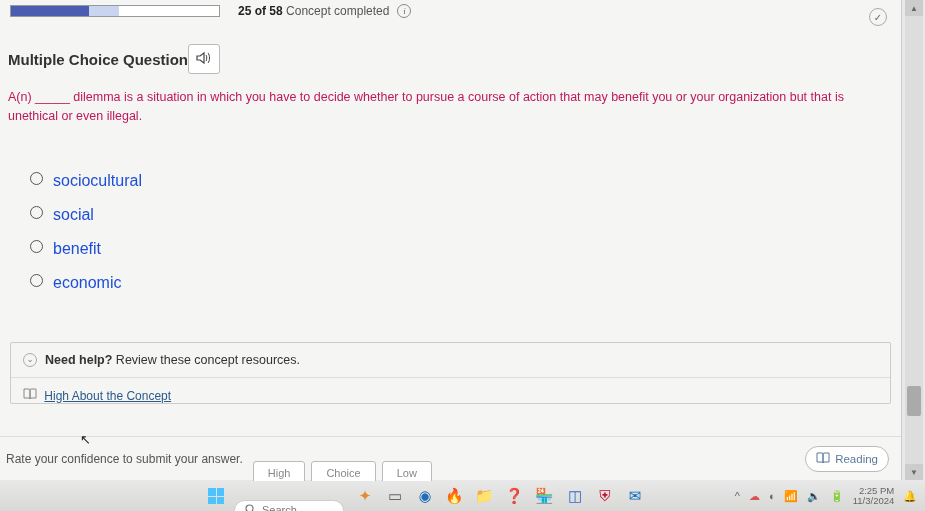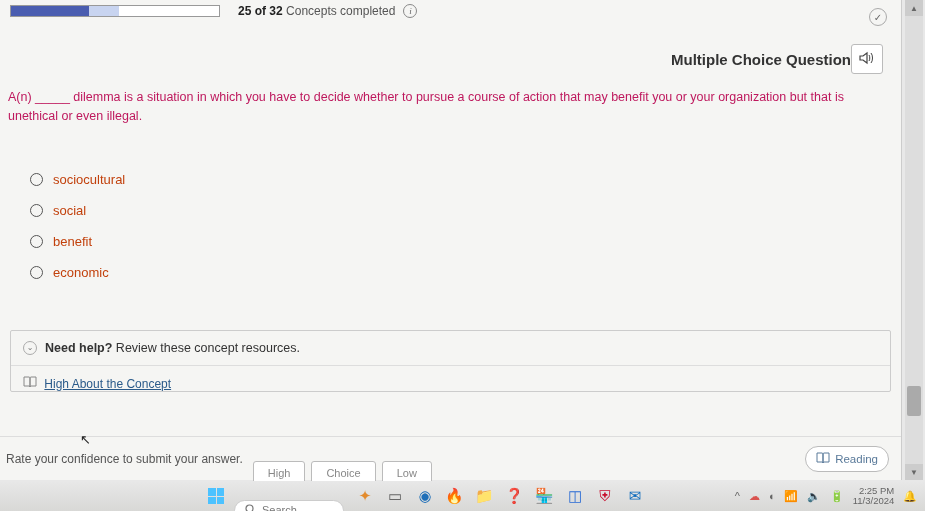--- a/index.html
+++ b/index.html
@@ -6,26 +6,26 @@
 body { width: 925px; height: 511px; background: #e8e8e8; overflow: hidden; color: #333; }
 .main-area { background: #f5f5f3; height: 480px; width: 902px; margin: 0; position: relative; border-right: 1px solid #ccc; }
 .progress-row { display: flex; align-items: center; padding: 4px 10px 8px 10px; }
 .progress-bar { width: 210px; height: 12px; border: 1px solid #999; background: #fff; position: relative; }
 .progress-fill-blue { position: absolute; left: 0; top: 0; height: 100%; width: 78px; background: #4a5db0; }
 .progress-fill-light { position: absolute; left: 78px; top: 0; height: 100%; width: 30px; background: #c8d4f0; }
 .progress-text { margin-left: 18px; font-size: 12px; color: #555; }
 .progress-text b { color: #222; }
 .info-icon { margin-left: 8px; width: 14px; height: 14px; border: 1px solid #888; border-radius: 50%; display: inline-flex; align-items: center; justify-content: center; font-size: 9px; color: #666; font-style: italic; font-family: serif; cursor: pointer; }
 .top-right-circle { position: absolute; top: 8px; right: 14px; width: 18px; height: 18px; border: 1px solid #aaa; border-radius: 50%; display: flex; align-items: center; justify-content: center; font-size: 10px; color: #666; cursor: pointer; }
-.question-header { display: flex; align-items: center; justify-content: flex-end; padding: 18px 18px 0 8px; }
+.question-header { display: flex; align-items: center; justify-content: flex-start; padding: 18px 18px 0 8px; }
 .question-title { font-size: 15px; font-weight: bold; color: #333; }
 .audio-btn { width: 32px; height: 30px; border: 1px solid #bbb; border-radius: 3px; background: #fff; display: flex; align-items: center; justify-content: center; cursor: pointer; font-size: 14px; color: #444; }
 .question-text { padding: 14px 18px 0 8px; font-size: 12.5px; color: #be185d; line-height: 1.5; }
 .options { padding: 46px 0 0 30px; }
-.option { display: flex; align-items: center; margin-bottom: 16px; font-size: 13px; color: #c2410c; cursor: pointer; }
+.option { display: flex; align-items: flex-start; margin-bottom: 16px; font-size: 16px; color: #1d4ed8; cursor: pointer; }
 .radio { width: 13px; height: 13px; border: 1.5px solid #555; border-radius: 50%; margin-right: 10px; flex-shrink: 0; }
 .help-box { margin: 50px 10px 0 10px; border: 1px solid #ccc; border-radius: 2px; }
 .help-header { padding: 10px 12px; font-size: 12.5px; color: #333; border-bottom: 1px solid #ddd; display: flex; align-items: center; cursor: pointer; }
 .help-header .chev { width: 14px; height: 14px; border: 1px solid #aaa; border-radius: 50%; margin-right: 8px; display: inline-flex; align-items: center; justify-content: center; font-size: 8px; color: #777; }
 .help-header b { font-weight: bold; }
 .help-link { padding: 10px 12px 0 12px; font-size: 12px; }
 .help-link a { color: #2a5a8a; text-decoration: underline; }
 .book-icon-small { display: inline-block; width: 14px; margin-right: 4px; color: #888; }
 .footer-bar { position: absolute; left: 0; right: 0; bottom: 0; height: 44px; background: #f5f5f3; border-top: 1px solid #ddd; display: flex; align-items: center; padding: 0 12px 0 6px; }
 .rate-text { font-size: 12px; color: #555; margin-right: 10px; }
@@ -51,22 +51,22 @@
 <body>
 
 <div class="main-area">
 
   <div class="progress-row">
     <div class="progress-bar">
       <div class="progress-fill-blue"></div>
       <div class="progress-fill-light"></div>
     </div>
     <div class="progress-text">
-      <b><span>25</span> of <span>32</span></b>
-      <span>Concepts completed</span>
+      <b><span>25</span> of <span>58</span></b>
+      <span>Concept completed</span>
     </div>
     <span class="info-icon">i</span>
   </div>
 
   <div class="top-right-circle">✓</div>
 
   <div class="question-header">
     <div class="question-title">Multiple Choice Question</div>
     <div class="audio-btn">
       <span>

